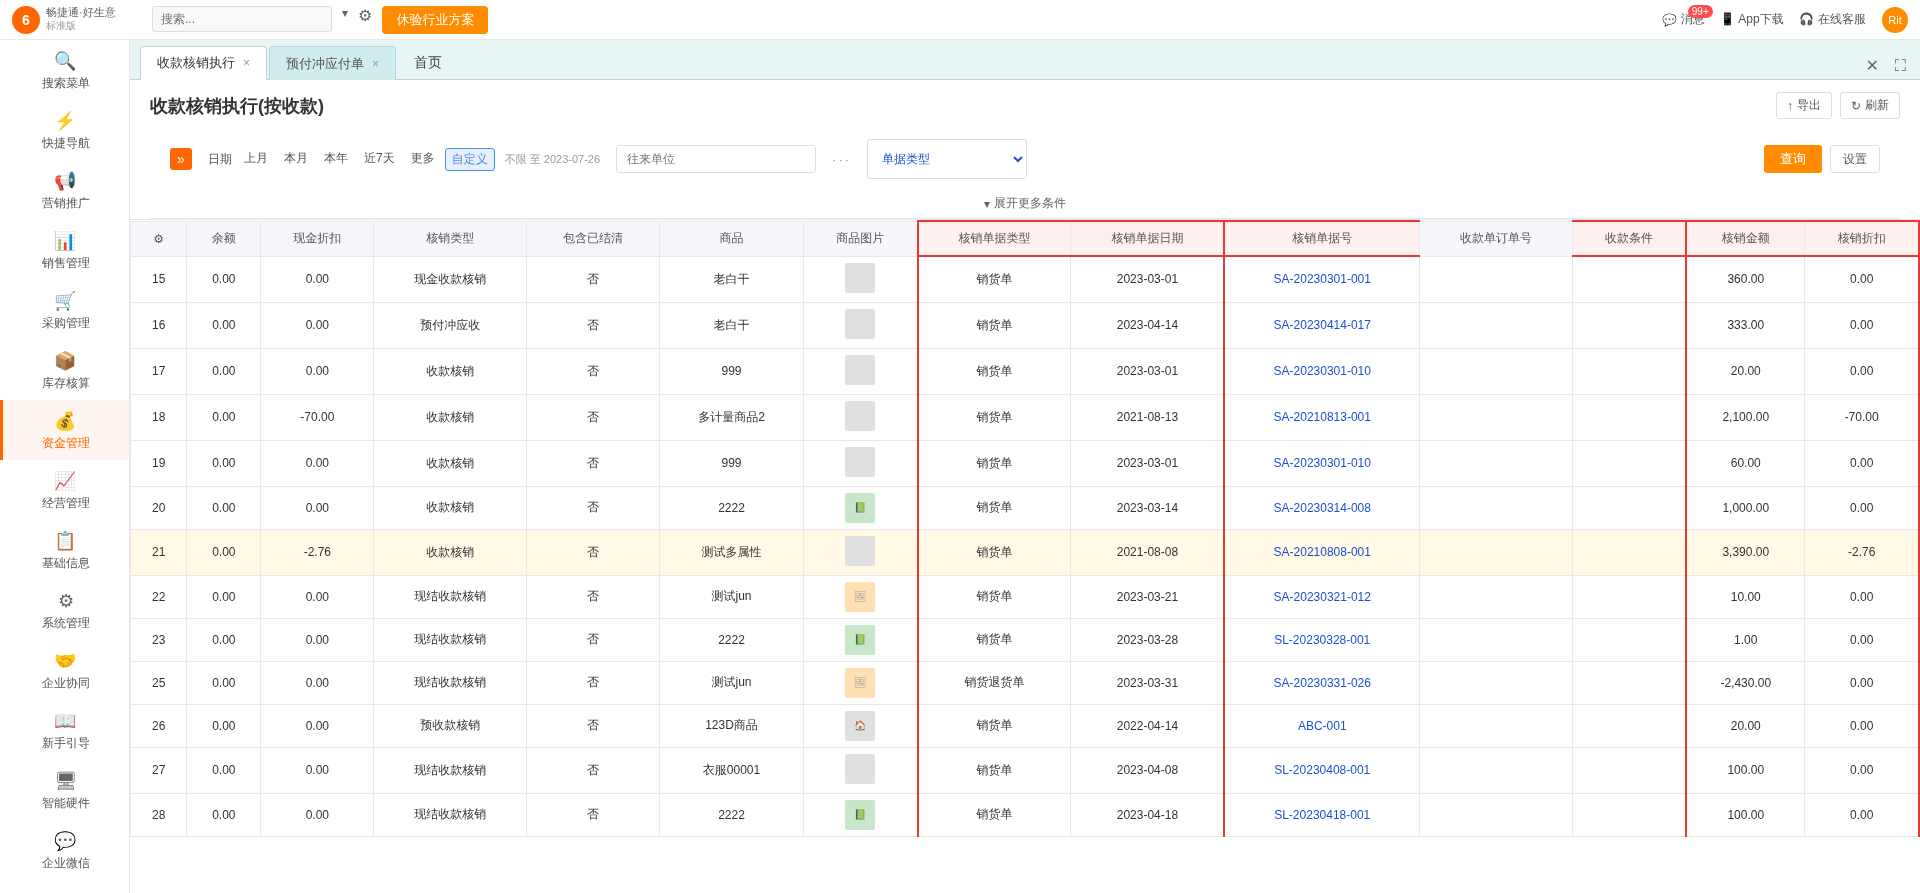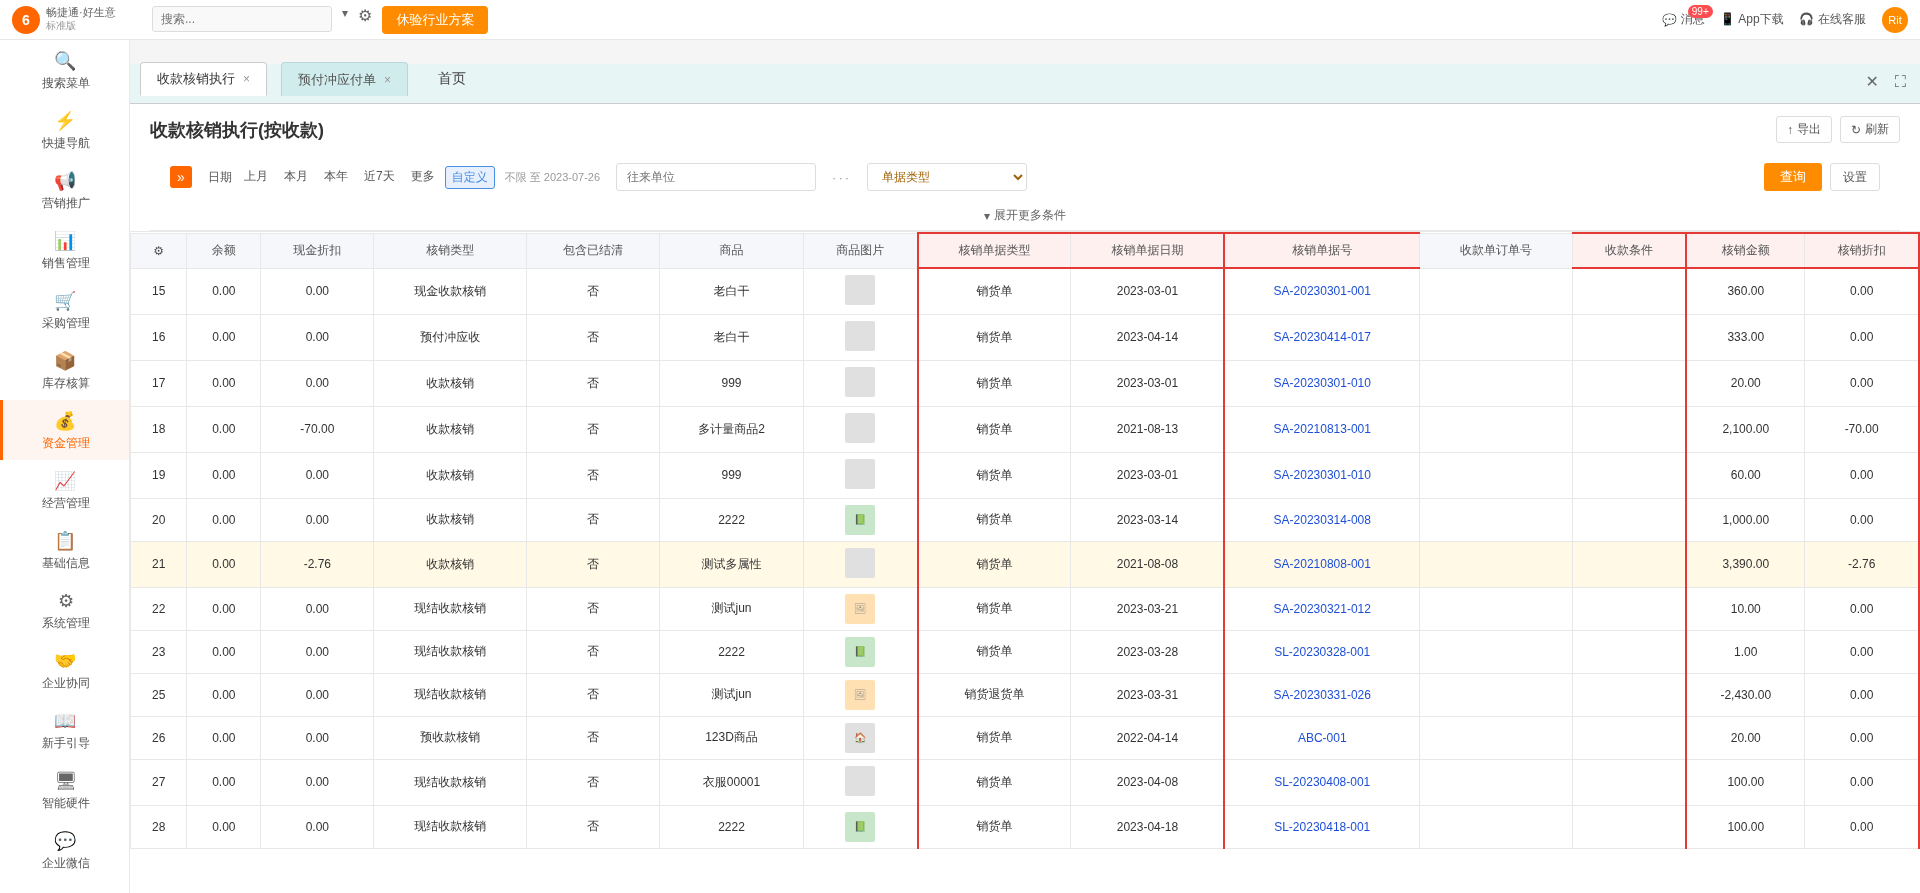--- a/index.html
+++ b/index.html
@@ -119,24 +119,23 @@
 
     
     .content-area { flex: 1; display: flex; flex-direction: column; overflow: hidden; }
 
     
     .tab-bar {
       height: 40px;
       background: #e8f5f5;
       display: flex;
       align-items: flex-end;
-      padding: 8px 10px;
-      gap: 14px;
+      padding: 0 10px;
+      gap: 2px;
       border-bottom: 1px solid #ccc;
-      margin-top: 24px;
     }
     .tab {
       height: 34px;
       padding: 0 16px;
       display: flex;
       align-items: center;
       gap: 8px;
       cursor: pointer;
       font-size: 13px;
       border-radius: 4px 4px 0 0;
@@ -235,23 +234,23 @@
       font-size: 12px;
       width: 200px;
       height: 28px;
     }
     .filter-dots { color: #999; letter-spacing: 2px; }
     .filter-select {
       border: 1px solid #ddd;
       border-radius: 3px;
       padding: 3px 10px;
       font-size: 12px;
-      height: 28px;
+      height: 40px;
       min-width: 160px;
-      color: #a16207;
+      color: #1d4ed8;
       background: #fff;
     }
     .btn-query {
       background: #ff8c00;
       color: #fff;
       border: none;
       border-radius: 3px;
       padding: 5px 16px;
       font-size: 13px;
       cursor: pointer;

